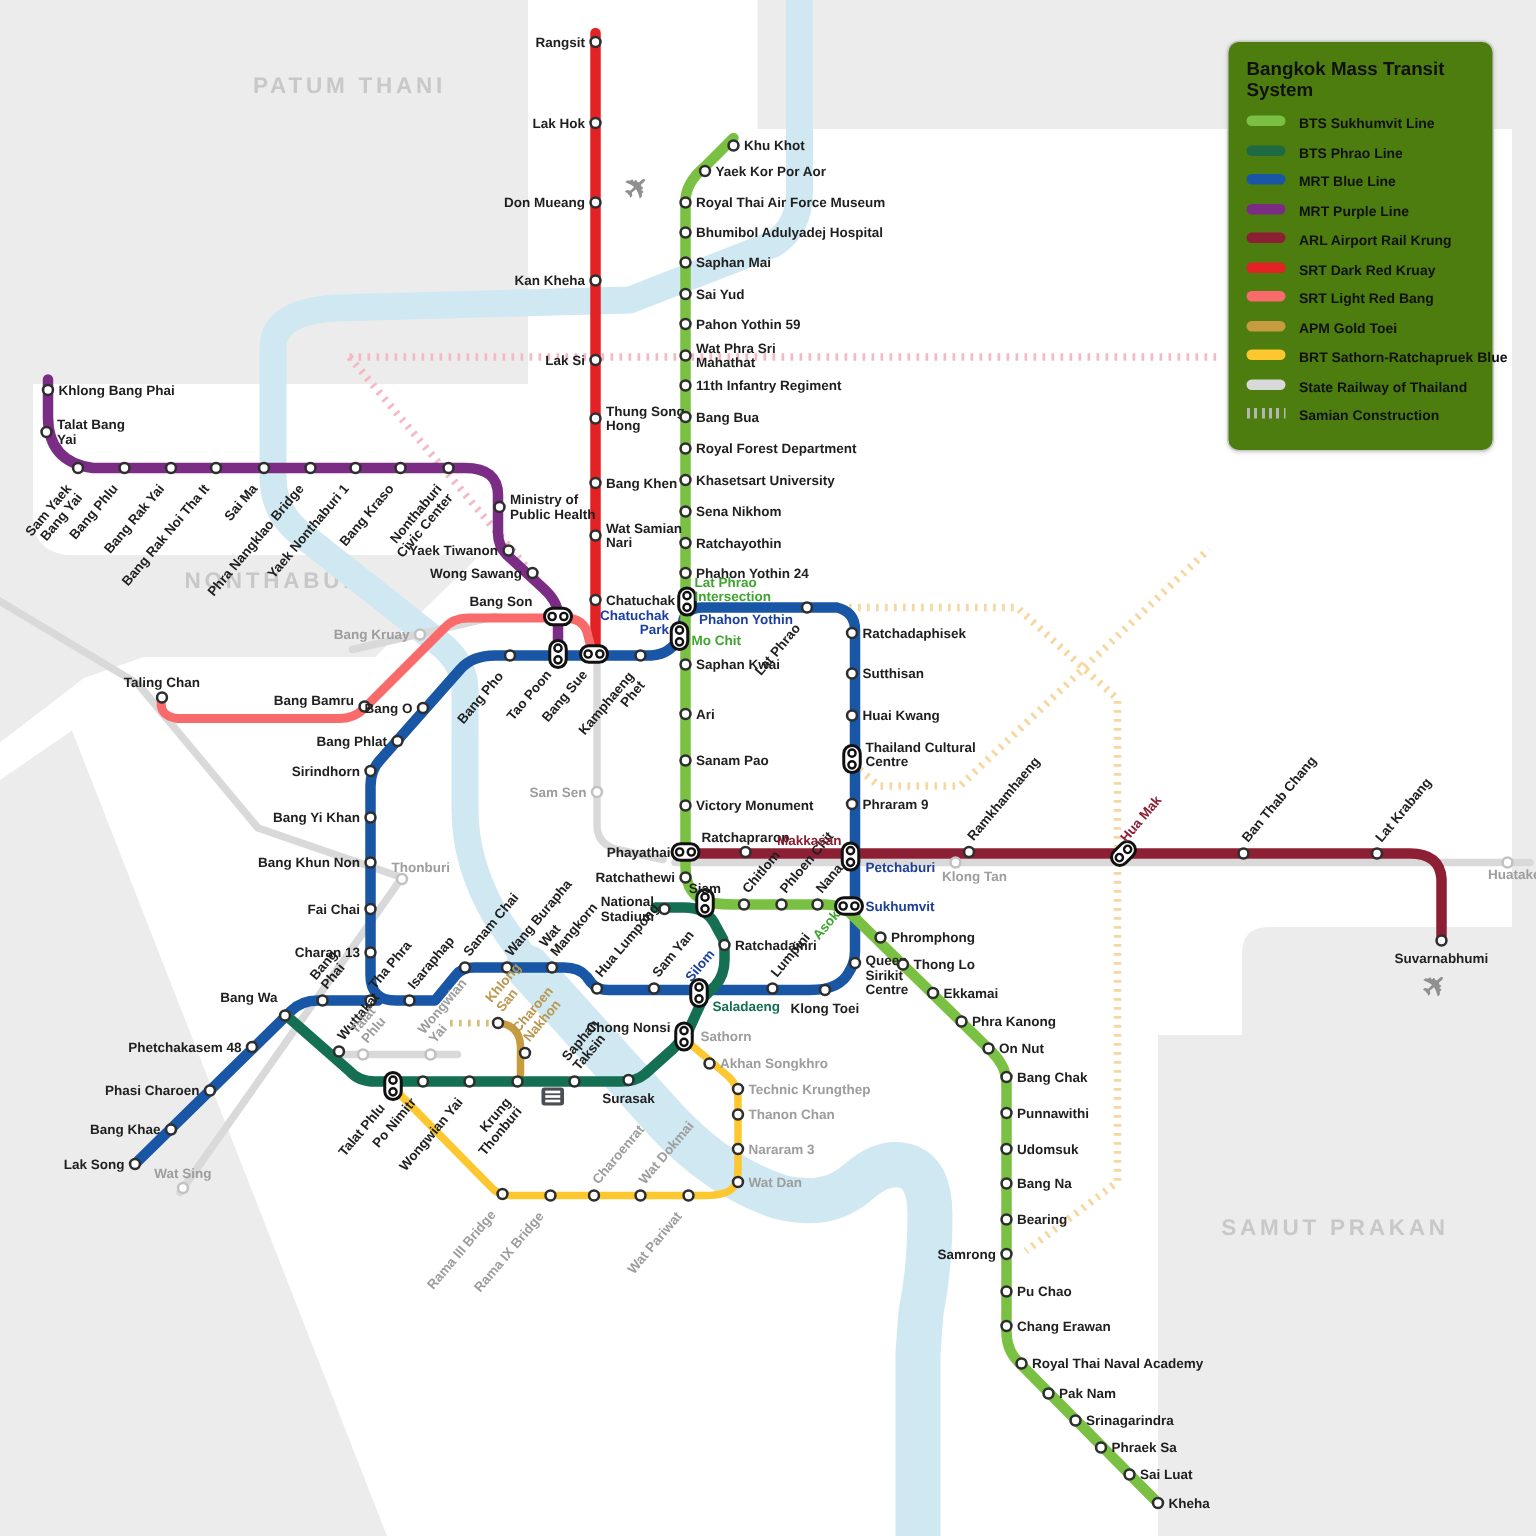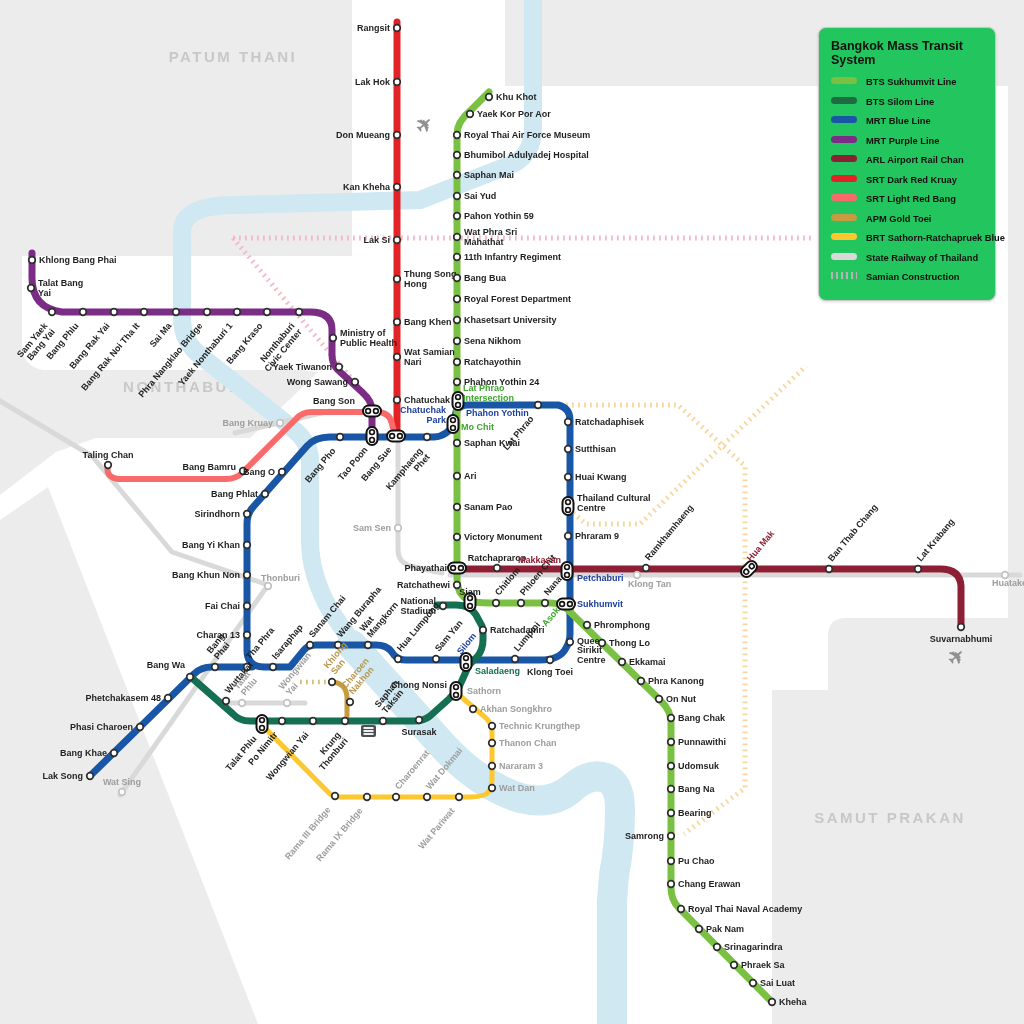--- a/index.html
+++ b/index.html
@@ -1,20 +1,20 @@
 <!DOCTYPE html>
 <html><head>
 <meta charset="utf-8">
 <style>
   html,body{margin:0;padding:0;background:#fff;}
   #stage{position:relative;width:1024px;height:1024px;overflow:hidden;background:#fff;
          font-family:"Liberation Sans",sans-serif;}
   #map{position:absolute;left:0;top:0;}
   #map text{font-family:"Liberation Sans",sans-serif;font-weight:bold;}
-  .legend{position:absolute;left:818px;top:27px;width:178px;background:#22c55e;
+  .legend{position:absolute;left:818px;top:27px;width:178px;background:#4d7c0f;
           border:1px solid #c9c9c9;border-radius:8px;box-shadow:0 1px 3px rgba(0,0,0,.15);
           padding:11px 12px 8px 12px;box-sizing:border-box;}
   .legend h1{font-size:12.5px;margin:0 0 10px 0;color:#111;}
   .legend .row{display:flex;gap:9px;margin-bottom:9.5px;}
   .legend .swatch{width:26px;height:7px;border-radius:4px;flex:0 0 26px;}
   .legend .swatch.dash{background:repeating-linear-gradient(90deg,#b5b5b5 0 2px,transparent 2px 5px);border-radius:0;}
   .legend .lab{font-size:9.3px;font-weight:bold;color:#111;white-space:nowrap;}
 </style>
 </head>
 <body>
@@ -692,33 +692,33 @@
     </svg>
   <div class="legend">
     <h1>Bangkok Mass Transit System</h1>
     <div id="legend-rows">
         <div class="row">
           <span class="swatch" style="background: rgb(122, 193, 67);"></span>
           <span class="lab">BTS Sukhumvit Line</span>
         </div>
         <div class="row">
           <span class="swatch" style="background: rgb(30, 107, 67);"></span>
-          <span class="lab">BTS Silom Line</span>
+          <span class="lab">BTS Phrao Line</span>
         </div>
         <div class="row">
           <span class="swatch" style="background: rgb(25, 86, 165);"></span>
           <span class="lab">MRT Blue Line</span>
         </div>
         <div class="row">
           <span class="swatch" style="background: rgb(123, 44, 133);"></span>
           <span class="lab">MRT Purple Line</span>
         </div>
         <div class="row">
           <span class="swatch" style="background: rgb(140, 31, 51);"></span>
-          <span class="lab">ARL Airport Rail Chan</span>
+          <span class="lab">ARL Airport Rail Krung</span>
         </div>
         <div class="row">
           <span class="swatch" style="background: rgb(227, 34, 38);"></span>
           <span class="lab">SRT Dark Red Kruay</span>
         </div>
         <div class="row">
           <span class="swatch" style="background: rgb(249, 107, 107);"></span>
           <span class="lab">SRT Light Red Bang</span>
         </div>
         <div class="row">

